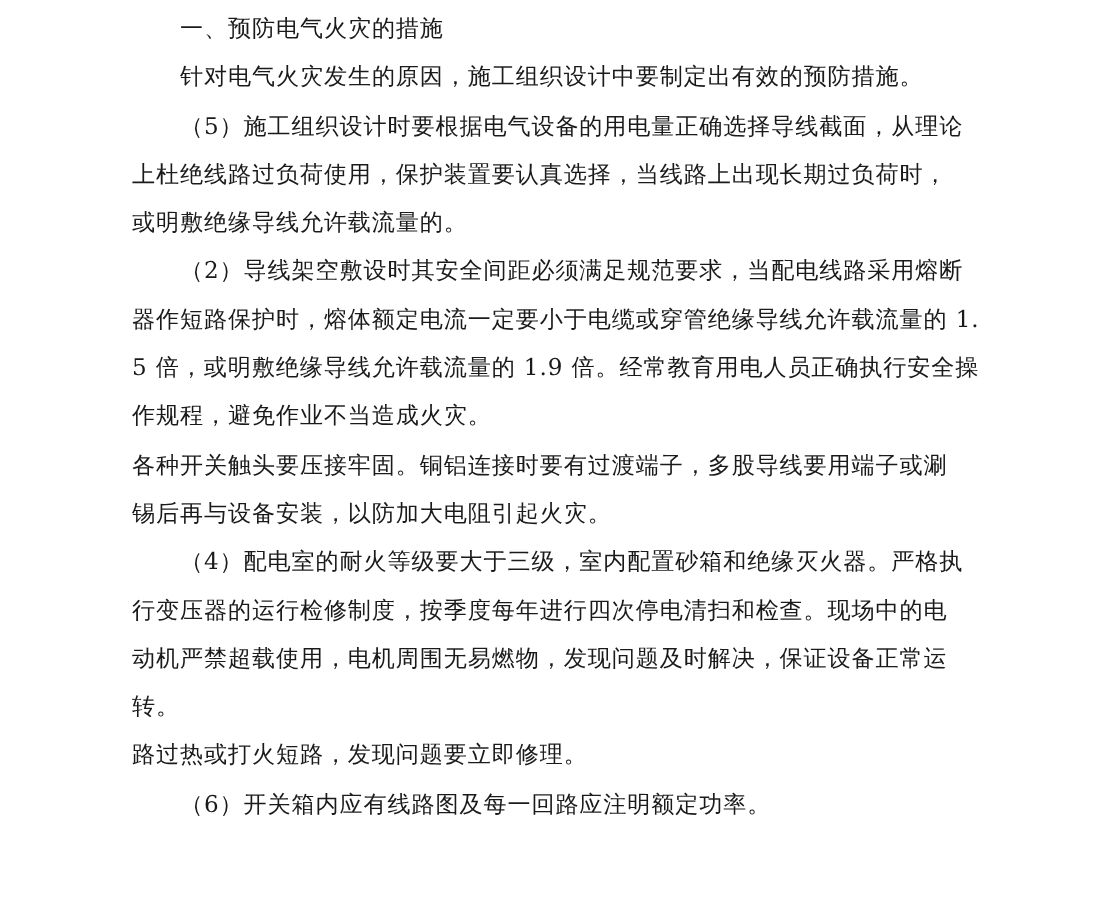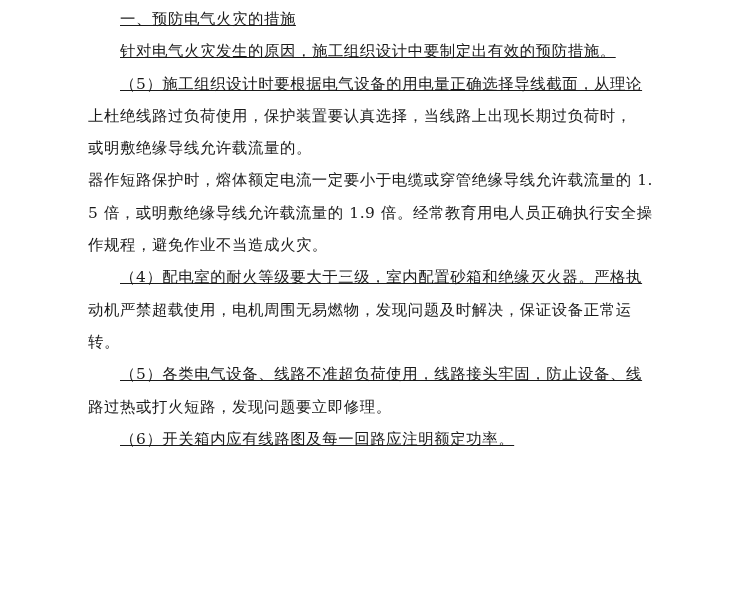--- a/index.html
+++ b/index.html
@@ -21,52 +21,55 @@
     top: 3px;
     width: 560px;
   }
   .line {
     font-size: 15.4px;
     line-height: 32.3px;
     height: 32.3px;
     white-space: nowrap;
     letter-spacing: 0.6px;
   }
-  .indent { padding-left: 32px; text-decoration: underline; }
+  .indent { padding-left: 32px; }
   .heading { font-weight: normal; }
 </style>
 </head>
 <body>
 
 <div class="page">
   <div class="line indent heading">一、预防电气火灾的措施</div>
   <div class="line indent">针对电气火灾发生的原因，施工组织设计中要制定出有效的预防措施。</div>
 
   <div>
     <div class="line indent">（5）施工组织设计时要根据电气设备的用电量正确选择导线截面，从理论</div>
     <div class="line">上杜绝线路过负荷使用，保护装置要认真选择，当线路上出现长期过负荷时，</div>
     <div class="line">或明敷绝缘导线允许载流量的。</div>
   </div>
 
   <div>
+    <div class="line indent">（2）导线架空敷设时其安全间距必须满足规范要求，当配电线路采用熔断</div>
     <div class="line">器作短路保护时，熔体额定电流一定要小于电缆或穿管绝缘导线允许载流量的 1.</div>
     <div class="line">5 倍，或明敷绝缘导线允许载流量的 1.9 倍。经常教育用电人员正确执行安全操</div>
     <div class="line">作规程，避免作业不当造成火灾。</div>
   </div>
 
   <div>
+    <div class="line">各种开关触头要压接牢固。铜铝连接时要有过渡端子，多股导线要用端子或涮</div>
+    <div class="line">锡后再与设备安装，以防加大电阻引起火灾。</div>
   </div>
 
   <div>
     <div class="line indent">（4）配电室的耐火等级要大于三级，室内配置砂箱和绝缘灭火器。严格执</div>
+    <div class="line">行变压器的运行检修制度，按季度每年进行四次停电清扫和检查。现场中的电</div>
     <div class="line">动机严禁超载使用，电机周围无易燃物，发现问题及时解决，保证设备正常运</div>
     <div class="line">转。</div>
   </div>
 
   <div>
-    <div class="line indent">（5）各类电气设备、线路不准超负荷使用，线路接头牢固，防止设备、线</div>
     <div class="line">路过热或打火短路，发现问题要立即修理。</div>
   </div>
 
   <div>
     <div class="line indent">（6）开关箱内应有线路图及每一回路应注明额定功率。</div>
   </div>
 </div>
 
 </body></html>

